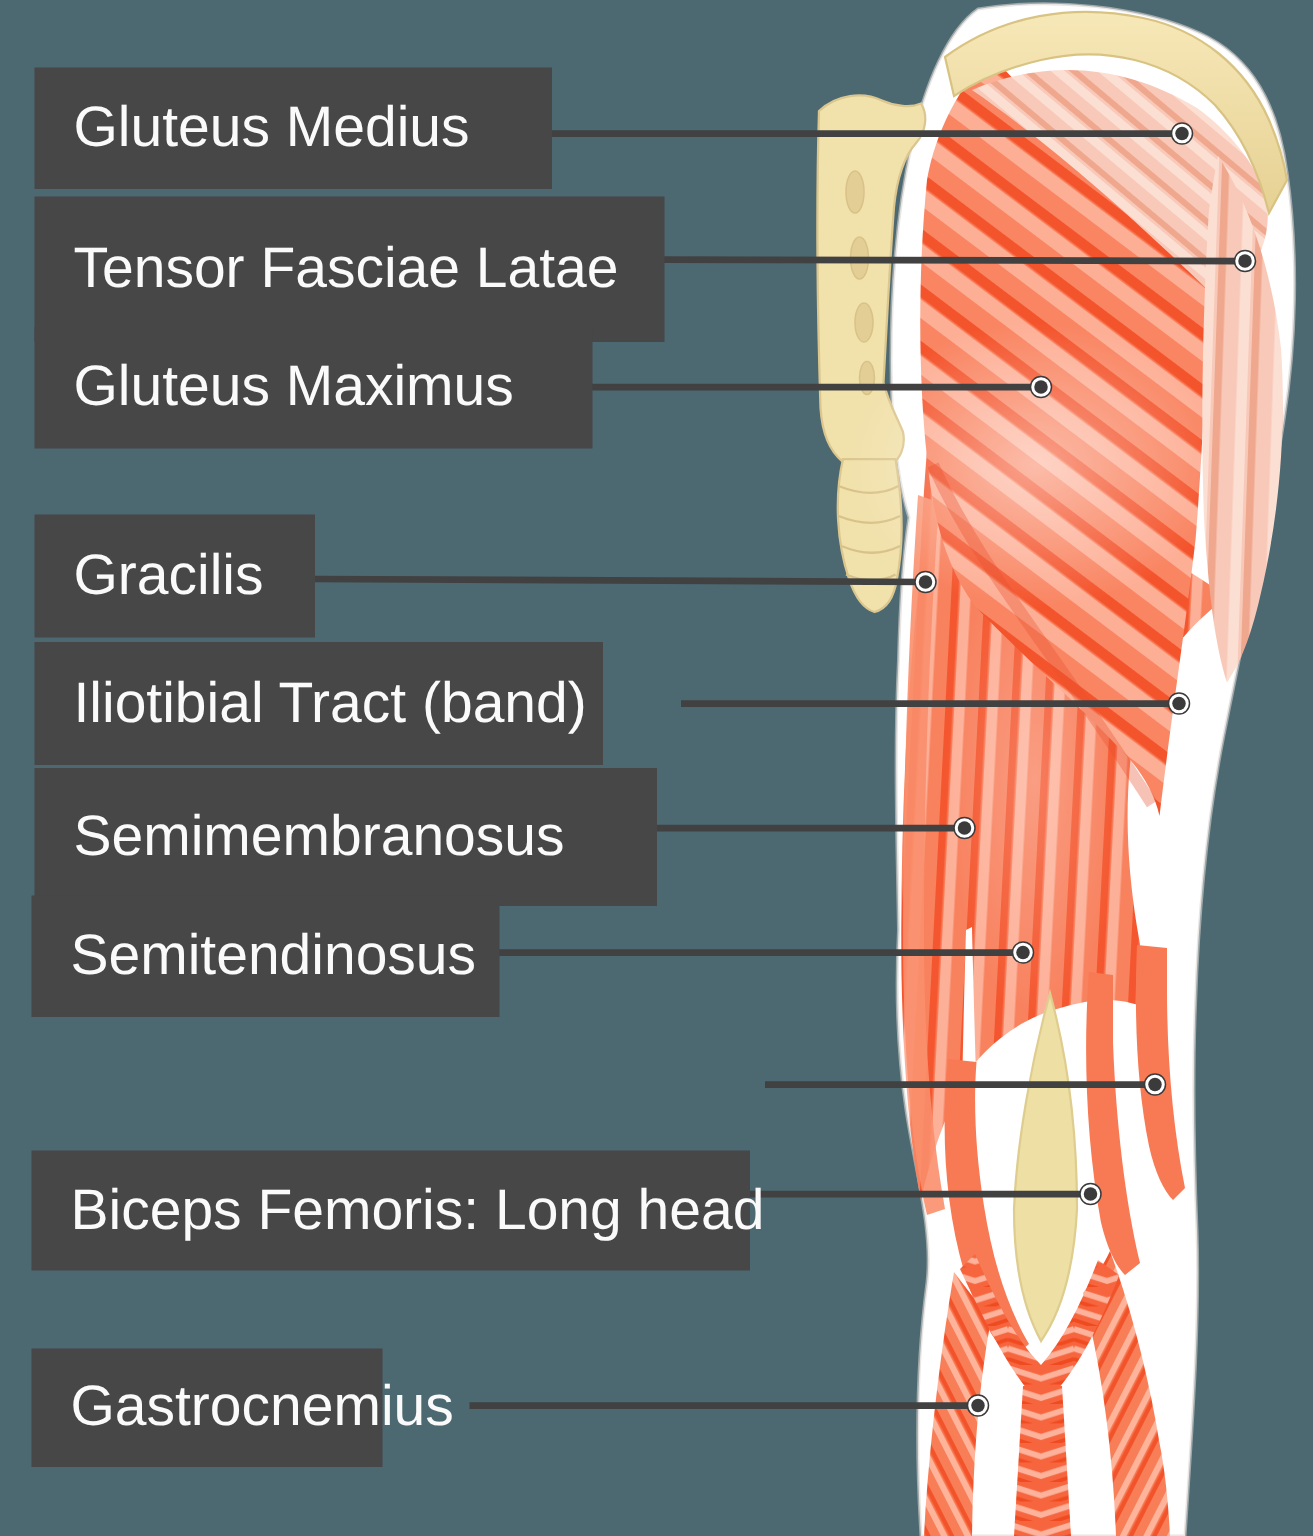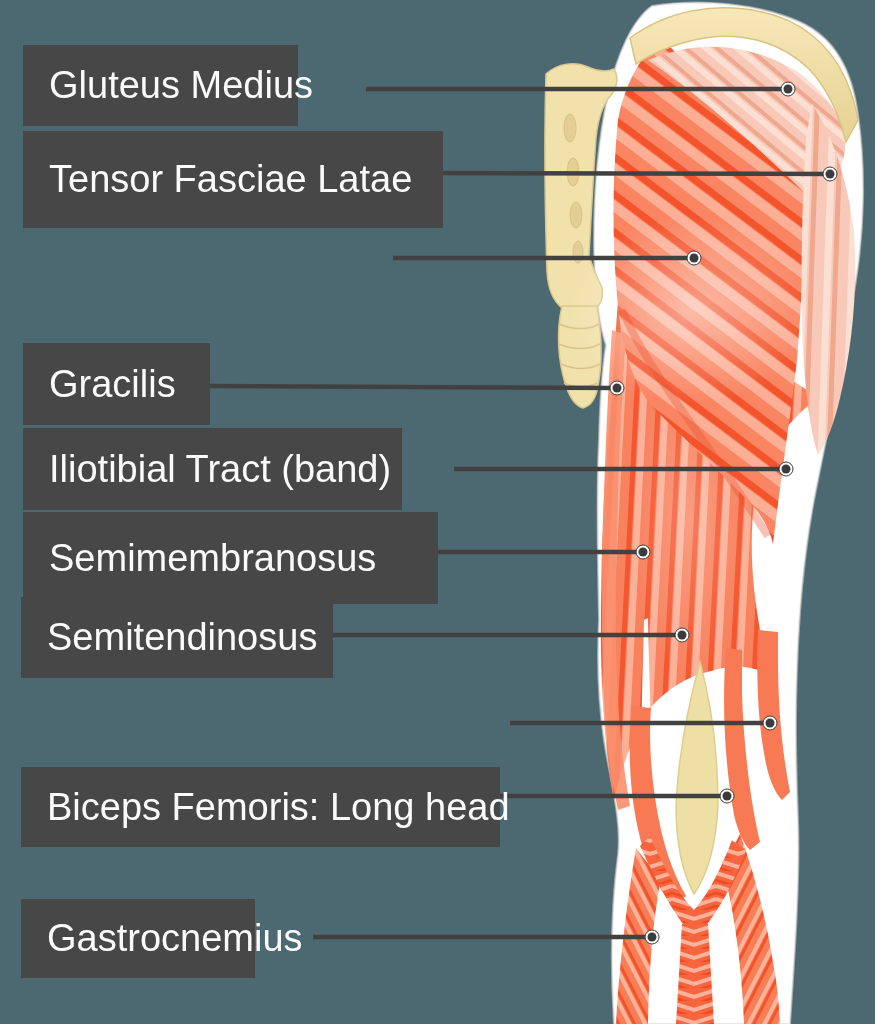--- a/index.html
+++ b/index.html
@@ -208,26 +208,29 @@
           <circle cx="727" cy="796" r="7" fill="#ffffff" stroke="#3b3b3b" stroke-width="1"></circle>
           <circle cx="727" cy="796" r="4.5" fill="#3b3b3b"></circle>
         </g>
       <g>
           <circle cx="652" cy="937" r="7" fill="#ffffff" stroke="#3b3b3b" stroke-width="1"></circle>
           <circle cx="652" cy="937" r="4.5" fill="#3b3b3b"></circle>
         </g>
     </g>
   </svg>
 
-  <div class="label" style="left:23px;top:45px;width:275px;height:81px">
+  <div class="label" style="left:23px;top:45px;width:345px;height:81px">
     <span>Gluteus Medius</span>
   </div>
   <div class="label" style="left:23px;top:131px;width:420px;height:97px">
     <span>Tensor Fasciae Latae</span>
   </div>
+  <div class="label" style="left:23px;top:218px;width:372px;height:81px">
+    <span>Gluteus Maximus</span>
+  </div>
   <div class="label" style="left:23px;top:343px;width:187px;height:82px">
     <span>Gracilis</span>
   </div>
   <div class="label" style="left:23px;top:428px;width:379px;height:82px">
     <span>Iliotibial Tract (band)</span>
   </div>
   <div class="label" style="left:23px;top:512px;width:415px;height:92px">
     <span>Semimembranosus</span>
   </div>
   <div class="label" style="left:21px;top:597px;width:312px;height:81px">

